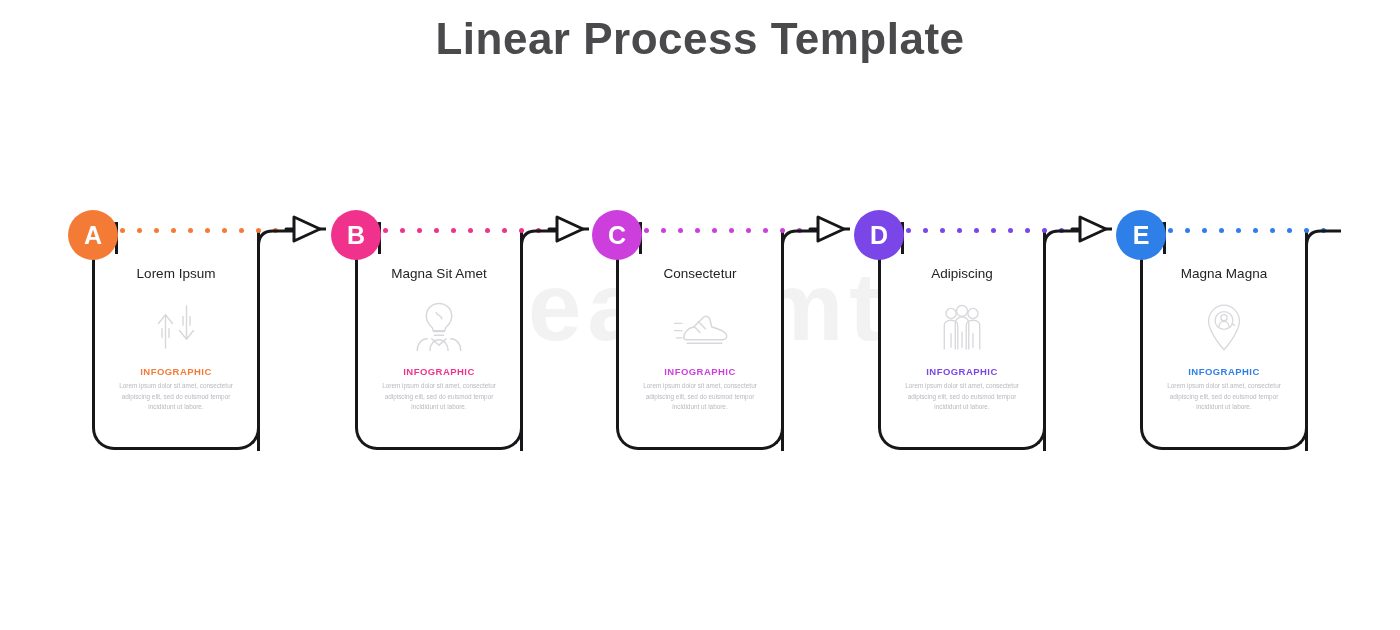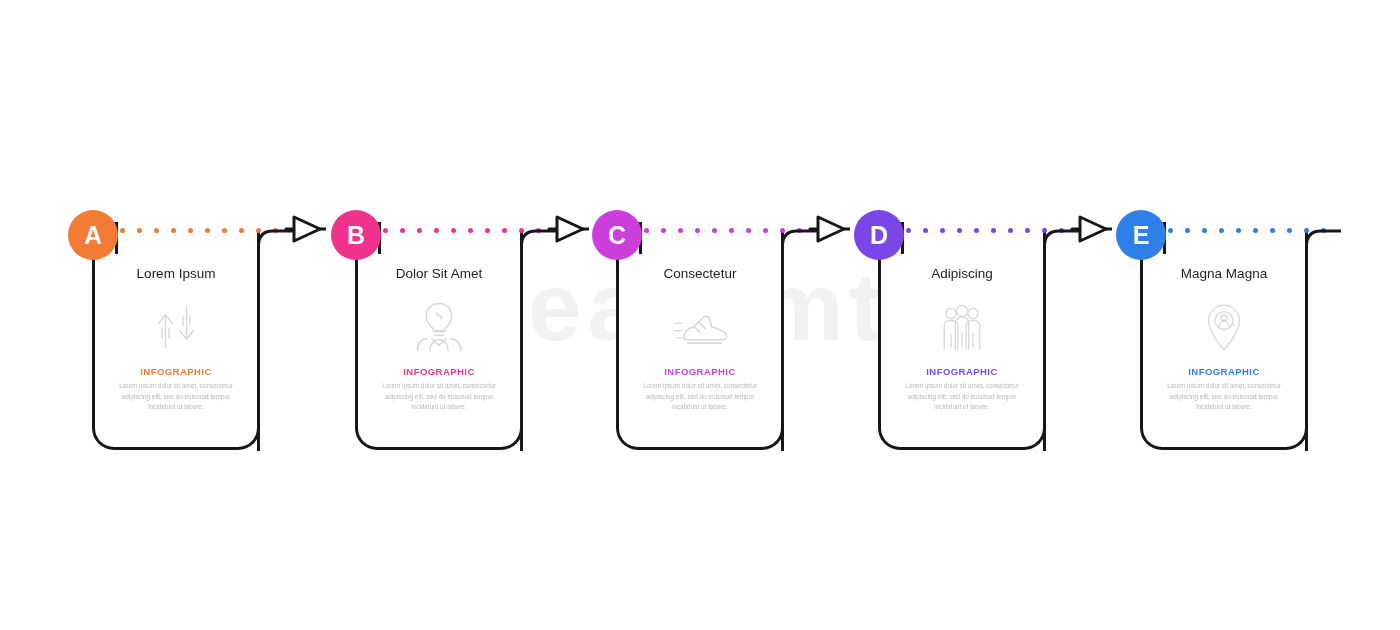--- a/index.html
+++ b/index.html
@@ -183,20 +183,21 @@
   #wm2 { left: 758px; top: 252px; }
 </style>
 </head>
 <body>
 
 <div id="page">
 
   <div class="watermark" id="wm1">drea</div>
   <div class="watermark" id="wm2">mtim</div>
 
+  <div id="page-title" style="color: rgb(74, 74, 77);">Linear Process Template</div>
 
   <div id="diagram">
       <div class="step" style="left: 62px;">
         <div class="dots" style="left:58px;width:178px;">
           <span class="dot" style="left:0px;background:#f47b35;"></span>
           <span class="dot" style="left:17px;background:#f47b35;"></span>
           <span class="dot" style="left:34px;background:#f47b35;"></span>
           <span class="dot" style="left:51px;background:#f47b35;"></span>
           <span class="dot" style="left:68px;background:#f47b35;"></span>
           <span class="dot" style="left:85px;background:#f47b35;"></span>
@@ -241,21 +242,21 @@
           <span class="dot" style="left:51px;background:#f0328c;"></span>
           <span class="dot" style="left:68px;background:#f0328c;"></span>
           <span class="dot" style="left:85px;background:#f0328c;"></span>
           <span class="dot" style="left:102px;background:#f0328c;"></span>
           <span class="dot" style="left:119px;background:#f0328c;"></span>
           <span class="dot" style="left:136px;background:#f0328c;"></span>
           <span class="dot" style="left:153px;background:#f0328c;"></span>
         </div>
         <div class="card">
           <div class="card-inner">
-            <div class="card-title">Dolor Sit Amet</div>
+            <div class="card-title">Magna Sit Amet</div>
             <div class="card-icon">
               <svg width="58" height="58" viewBox="0 0 64 64" fill="none" stroke="#d8d8dc" stroke-width="1.6" stroke-linejoin="round" stroke-linecap="round">
                 <path d="M32 6 C24 6 18 12 18 20 c0 5 2.5 8.5 5.5 11.5 1.5 1.5 2 3 2 4.5 h13 c0-1.5 .5-3 2-4.5 3-3 5.5-6.5 5.5-11.5 0-8-6-14-14-14 z"></path>
                 <path d="M26 37 h12 M27 41 h10"></path>
                 <path d="M29 16 c0 3 6 3 6 7"></path>
                 <path d="M22 58 c0-7 4.5-12 10-12 5.5 0 10 5 10 12"></path>
                 <path d="M8 58 c0-8 5-13 11-13 M45 45 c6 0 11 5 11 13"></path>
                 <path d="M24 45 l8 7 l8 -7"></path>
               </svg>
             </div>

